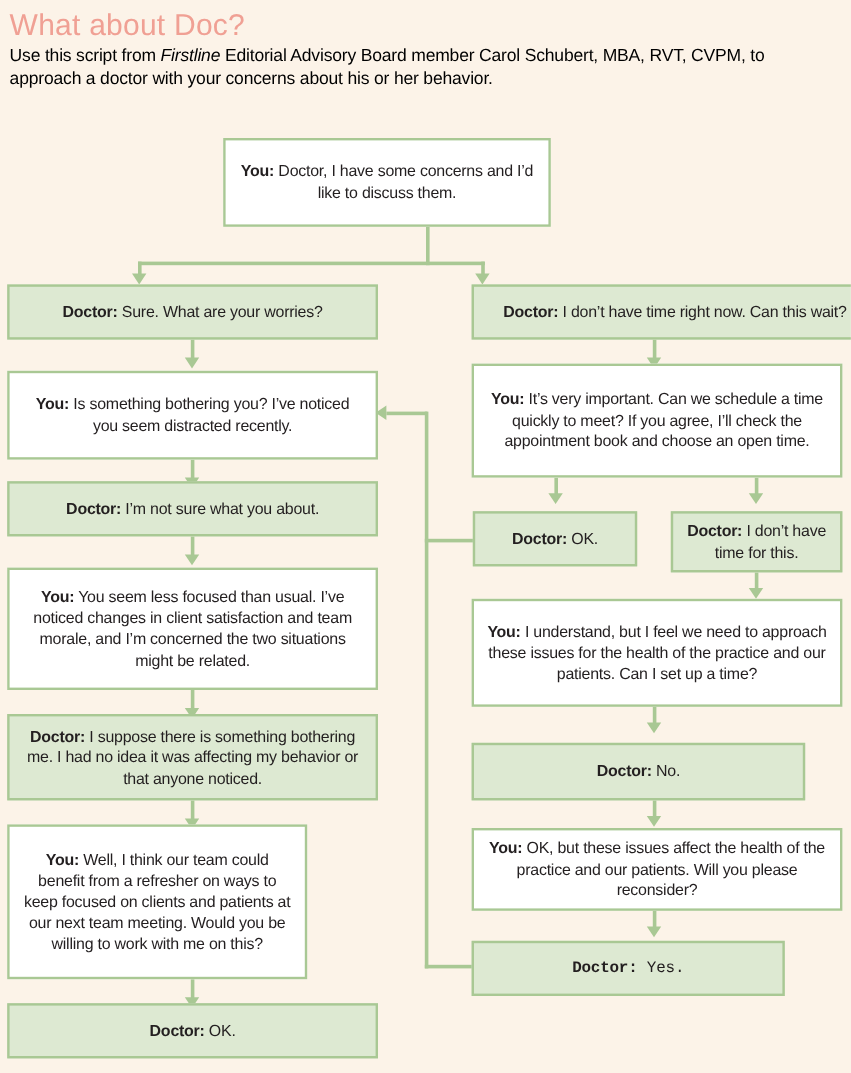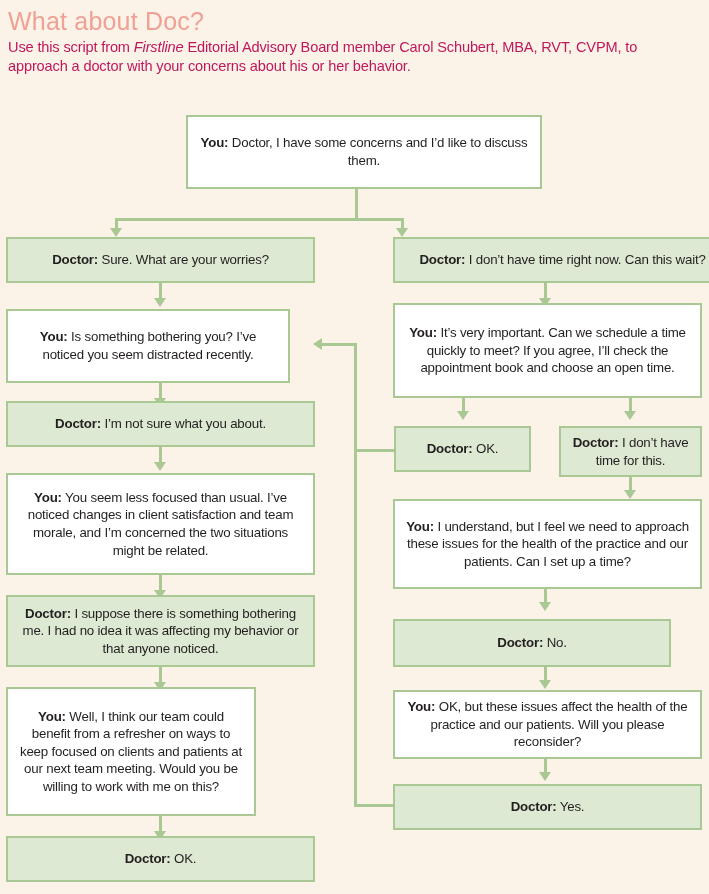--- a/index.html
+++ b/index.html
@@ -22,21 +22,21 @@
     font-weight:400;
     font-size:25px;
     line-height:30px;
     letter-spacing:.2px;
     color:#f0a094;
   }
   .hdr p{
     margin:2px 0 0 0;
     font-size:14.6px;
     line-height:19px;
-    color:#be185d;
+    color:#000000;
     letter-spacing:-.15px;
   }
   .hdr p .it{font-style:italic;}
 
   
   .box{
     position:absolute;
     box-sizing:border-box;
     border:2px solid #a9c894;
     display:flex;
@@ -127,29 +127,29 @@
 
   <div class="ln vl" style="left:544px;top:759px;height:18px;"></div>
   <div class="arw" style="left:539px;top:772px;"></div>
 
   <div class="ln vl" style="left:354px;top:343px;height:464px;"></div>
   <div class="ln hl" style="left:354px;top:449px;width:41px;"></div>
   <div class="ln hl" style="left:354px;top:804px;width:41px;"></div>
   <div class="ln hl" style="left:322px;top:343px;width:34px;"></div>
   <div class="arwL" style="left:313px;top:338px;"></div>
 
-  <div class="box white" style="left:186px;top:115px;width:356px;height:74px;">
+  <div class="box white" style="left:186px;top:115px;width:273px;height:74px;">
     <span class="tx"><b>You:</b><span> Doctor, I have some concerns and I’d like to discuss them.</span></span>
   </div>
 
   <div class="box green" style="left:6px;top:237px;width:309px;height:46px;">
     <span class="tx"><b>Doctor:</b><span> Sure. What are your worries?</span></span>
   </div>
 
-  <div class="box white" style="left:6px;top:309px;width:284px;height:74px;">
+  <div class="box white" style="left:6px;top:309px;width:309px;height:74px;">
     <span class="tx"><b>You:</b><span> Is something bothering you? I’ve noticed you seem distracted recently.</span></span>
   </div>
 
   <div class="box green" style="left:6px;top:401px;width:309px;height:46px;">
     <span class="tx"><b>Doctor:</b><span> I’m not sure what you about.</span></span>
   </div>
 
   <div class="box white" style="left:6px;top:473px;width:309px;height:102px;text-align:center;">
     <span class="tx"><b>You:</b><span> You seem less focused than usual. I’ve noticed changes in client satisfaction and team morale, and I’m concerned the two situations might be related.</span></span>
   </div>
@@ -187,17 +187,17 @@
   </div>
 
   <div class="box green" style="left:393px;top:619px;width:278px;height:48px;">
     <span class="tx"><b>Doctor:</b><span> No.</span></span>
   </div>
 
   <div class="box white" style="left:393px;top:690px;width:309px;height:69px;">
     <span class="tx"><b>You:</b><span> OK, but these issues affect the health of the practice and our patients. Will you please reconsider?</span></span>
   </div>
 
-  <div class="box green" style="left:393px;top:784px;width:309px;height:46px;">
+  <div class="box green" style="left:393px;top:784px;width:261px;height:46px;font-family:Liberation Mono, monospace;">
     <span class="tx"><b>Doctor:</b><span> Yes.</span></span>
   </div>
 
 </div>
 
 </body></html>

